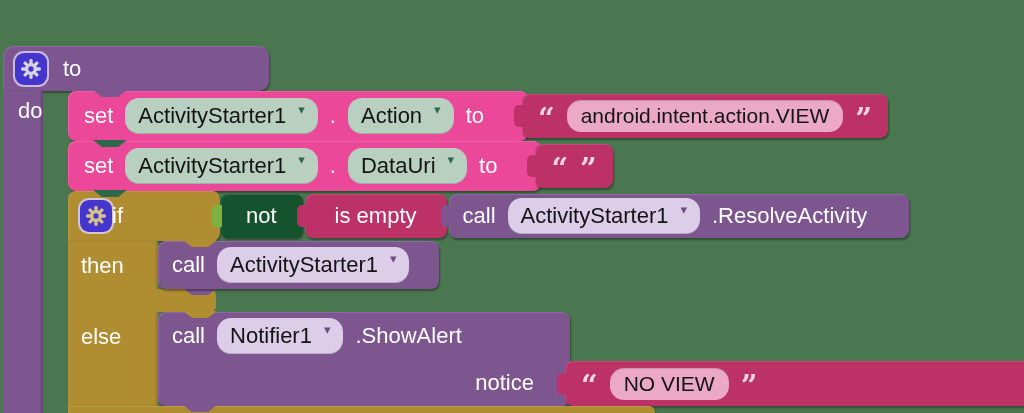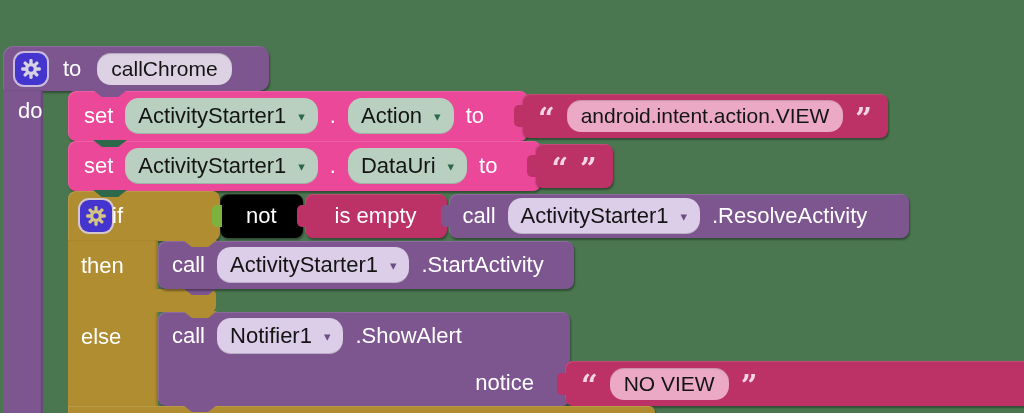--- a/index.html
+++ b/index.html
@@ -6,21 +6,21 @@
   body{
     width:1024px;height:413px;position:relative;overflow:hidden;
     background:#4A7650;
     font-family:"Liberation Sans","DejaVu Sans",sans-serif;
   }
   .abs{position:absolute;box-sizing:border-box;margin-top:44px;}
   .blk{box-shadow:1px 2px 2px rgba(0,0,0,.35), inset 1px 1px 0 rgba(255,255,255,.12);}
   .row{display:flex;align-items:center;}
   .lbl{color:#fff;font-size:22px;white-space:nowrap;}
   .dd{
-    display:inline-flex;align-items:center;gap:12px;border-radius:14px;
+    display:inline-flex;gap:12px;border-radius:14px;
     padding:5px 13px;font-size:22px;color:#141414;white-space:nowrap;cursor:pointer;
     box-shadow: inset 0 -1px 0 rgba(0,0,0,.15);
   }
   .dd .arr{font-size:13px;line-height:1;}
   .dd-green{background:#B9D0C1;}
   .dd-green .arr{color:#2D684A;}
   .dd-purple{background:#DCCDE8;}
   .dd-purple .arr{color:#6B4E85;}
   .fld{
     background:#EBA9C5;border-radius:14px;padding:4px 14px;
@@ -46,21 +46,21 @@
   .tab{
     position:absolute;top:-1px;width:34px;height:7px;
     clip-path:polygon(0 0,100% 0,74% 100%,26% 100%);
   }
   .gearbtn{
     width:32px;height:32px;border-radius:9px;background:#4335CE;
     display:flex;align-items:center;justify-content:center;
     box-shadow:0 0 0 2px rgba(222,214,240,.8);cursor:pointer;flex:0 0 auto;
   }
   .magenta{background:#BC3166;--bc:#BC3166;}
-  .logic{background:#000000;--bc:#7CB23E;}
+  .logic{background:#14532d;--bc:#7CB23E;}
   .purpleblk{background:#7D5690;--bc:#7D5690;}
   .greenblk{background:#ec4899;}
   .goldblk{background:#AF8D30;}
 </style>
 </head>
 <body>
 
 <div class="abs blk purpleblk row" style="left:3px;top:2px;width:266px;height:45px;border-radius:10px 10px 10px 0;padding-left:12px;gap:16px;">
   <div class="gearbtn">
     <svg viewBox="0 0 20 20" width="22" height="22">
@@ -68,21 +68,20 @@
         <rect x="8.5" y="1" width="3" height="18" rx="1.2"></rect>
         <rect x="1" y="8.5" width="18" height="3" rx="1.2"></rect>
         <rect x="8.5" y="1" width="3" height="18" rx="1.2" transform="rotate(45 10 10)"></rect>
         <rect x="8.5" y="1" width="3" height="18" rx="1.2" transform="rotate(-45 10 10)"></rect>
         <circle cx="10" cy="10" r="5.5"></circle>
       </g>
       <circle cx="10" cy="10" r="2.4" fill="#4335CE"></circle>
     </svg>
   </div>
   <span class="lbl">to</span>
-  <span class="name-fld">callChrome</span>
 </div>
 
 <div class="abs purpleblk" style="left:3px;top:46px;width:40px;height:365px;box-shadow:inset -2px 0 2px rgba(0,0,0,.18);">
   <div class="lbl" style="padding:8px 0 0 15px;">do</div>
 </div>
 
 <div class="abs blk purpleblk" style="left:3px;top:394px;width:266px;height:17px;border-radius:0 0 10px 10px;"></div>
 
 <div class="abs row" style="left:68px;top:47px;height:50px;">
   <div class="blk greenblk row" style="position:relative;height:50px;border-radius:8px;padding:0 44px 0 16px;gap:12px;">
@@ -169,21 +168,20 @@
   <i class="tab" style="left:115px;background:#7D5690;"></i>
 </div>
 
 <div class="abs blk purpleblk row" style="left:158px;top:197px;height:48px;border-radius:8px;padding:0 30px 0 14px;gap:12px;">
   <i class="tab" style="left:25px;background:#AF8D30;"></i>
   <span class="lbl">call</span>
   <span class="dd dd-purple">
     <span>ActivityStarter1</span>
     <span class="arr">▾</span>
   </span>
-  <span class="lbl">.StartActivity</span>
 </div>
 
 <div class="abs blk purpleblk" style="left:158px;top:268px;width:412px;height:94px;border-radius:8px;">
   <i class="tab" style="left:25px;background:#AF8D30;"></i>
   <div class="row" style="height:48px;padding-left:14px;gap:12px;">
     <span class="lbl">call</span>
     <span class="dd dd-purple">
       <span>Notifier1</span>
       <span class="arr">▾</span>
     </span>

